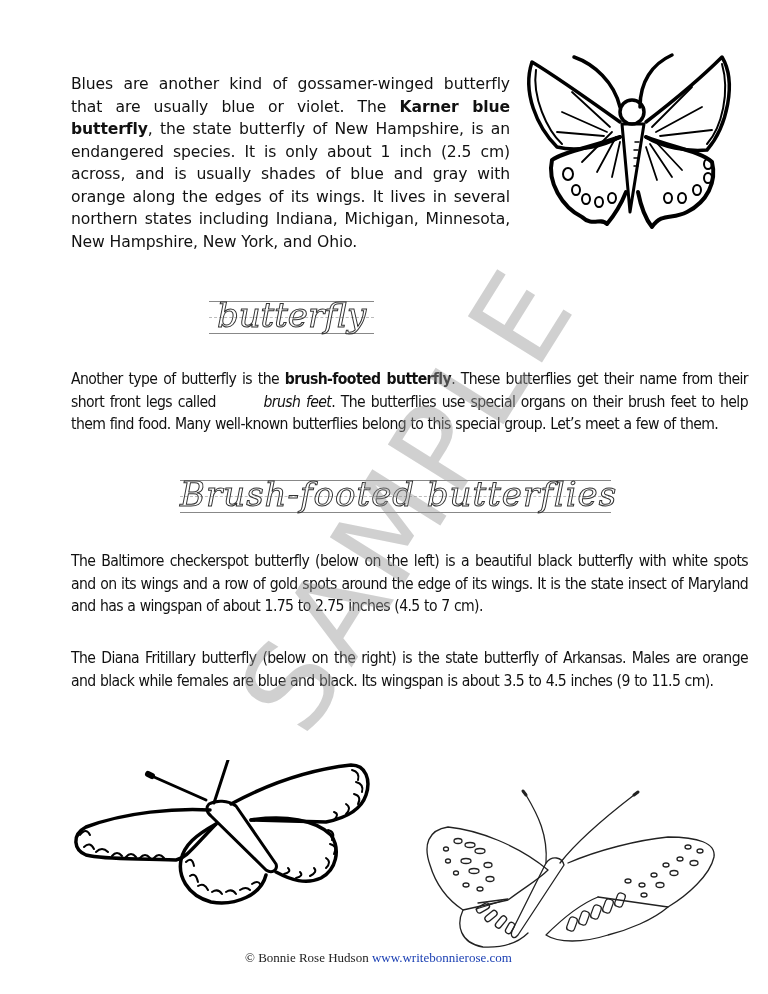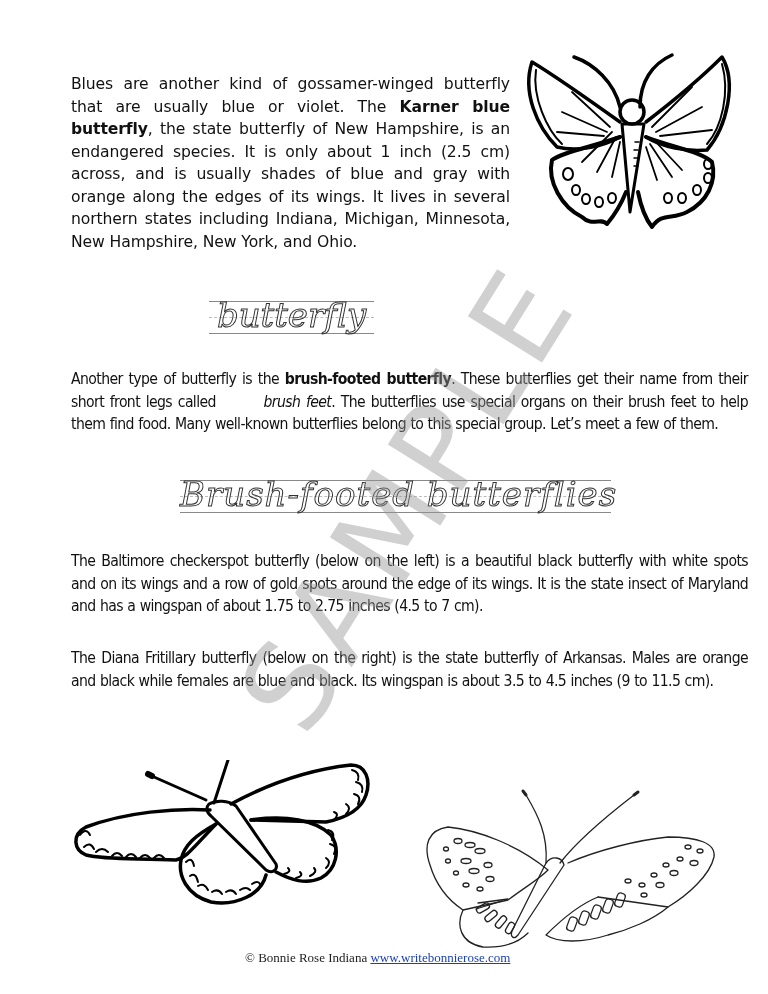--- a/index.html
+++ b/index.html
@@ -52,21 +52,21 @@
       transform-origin: center;
       letter-spacing: 6px;
       pointer-events: none;
       white-space: nowrap;
     }
 
     .footer {
       position: absolute; left: 245px; top: 950px;
       font-family: "Liberation Serif", serif; font-size: 13px; color: #222;
     }
-    .footer a { color: #1a3fb3; text-decoration: underline; }
+    .footer a { color: #1a3fb3; }
     .pagenum {
       position: absolute; left: 708px; top: 950px;
       font-family: "Liberation Serif", serif; font-size: 13px; color: #a16207; margin-top: 44px;
     }
   </style>
 </head>
 <body>
 
 <div class="page">
 
@@ -212,16 +212,16 @@
         <ellipse cx="242" cy="100" rx="4" ry="2.5"></ellipse>
         <ellipse cx="224" cy="100" rx="3" ry="2"></ellipse>
         <ellipse cx="210" cy="96" rx="3" ry="2"></ellipse>
         <ellipse cx="226" cy="110" rx="3" ry="2"></ellipse>
       </g>
     </svg>
   </div>
 
   <div class="watermark">SAMPLE</div>
 
-  <div class="footer"><span>© Bonnie Rose Indiana </span><a>www.writebonnierose.com</a></div>
+  <div class="footer"><span>© Bonnie Rose Hudson </span><a>www.writebonnierose.com</a></div>
   <div class="pagenum">17</div>
 
 </div>
 
 </body></html>

